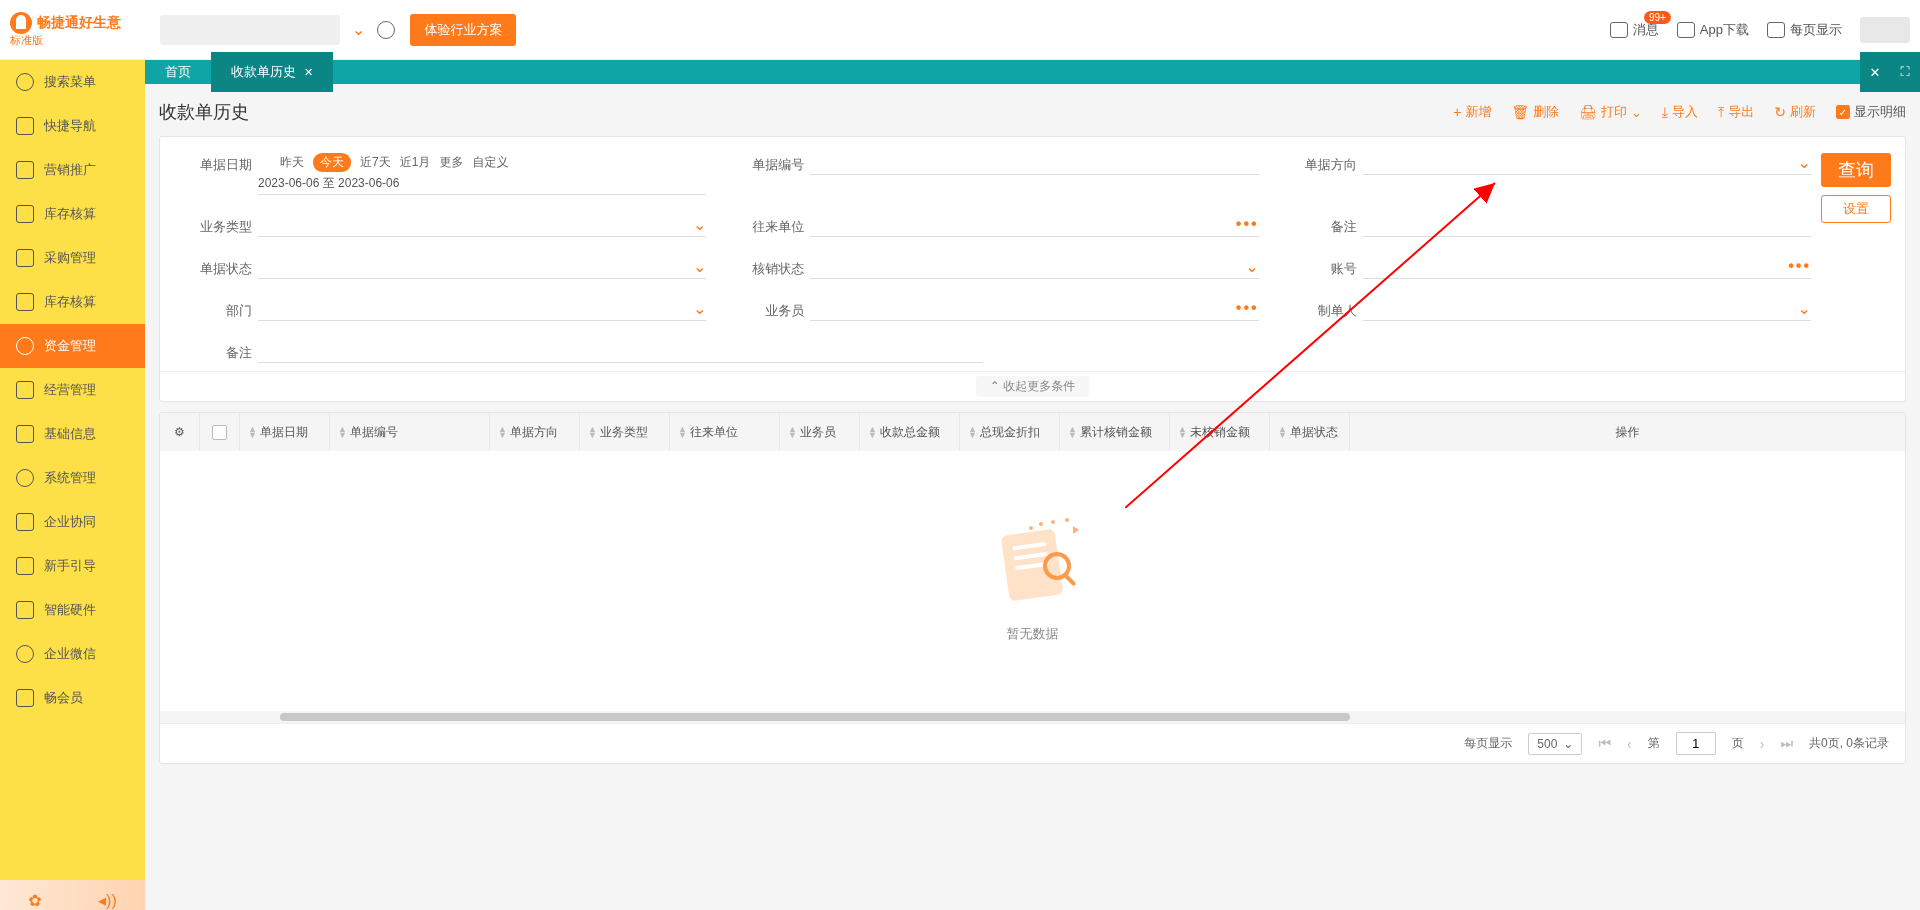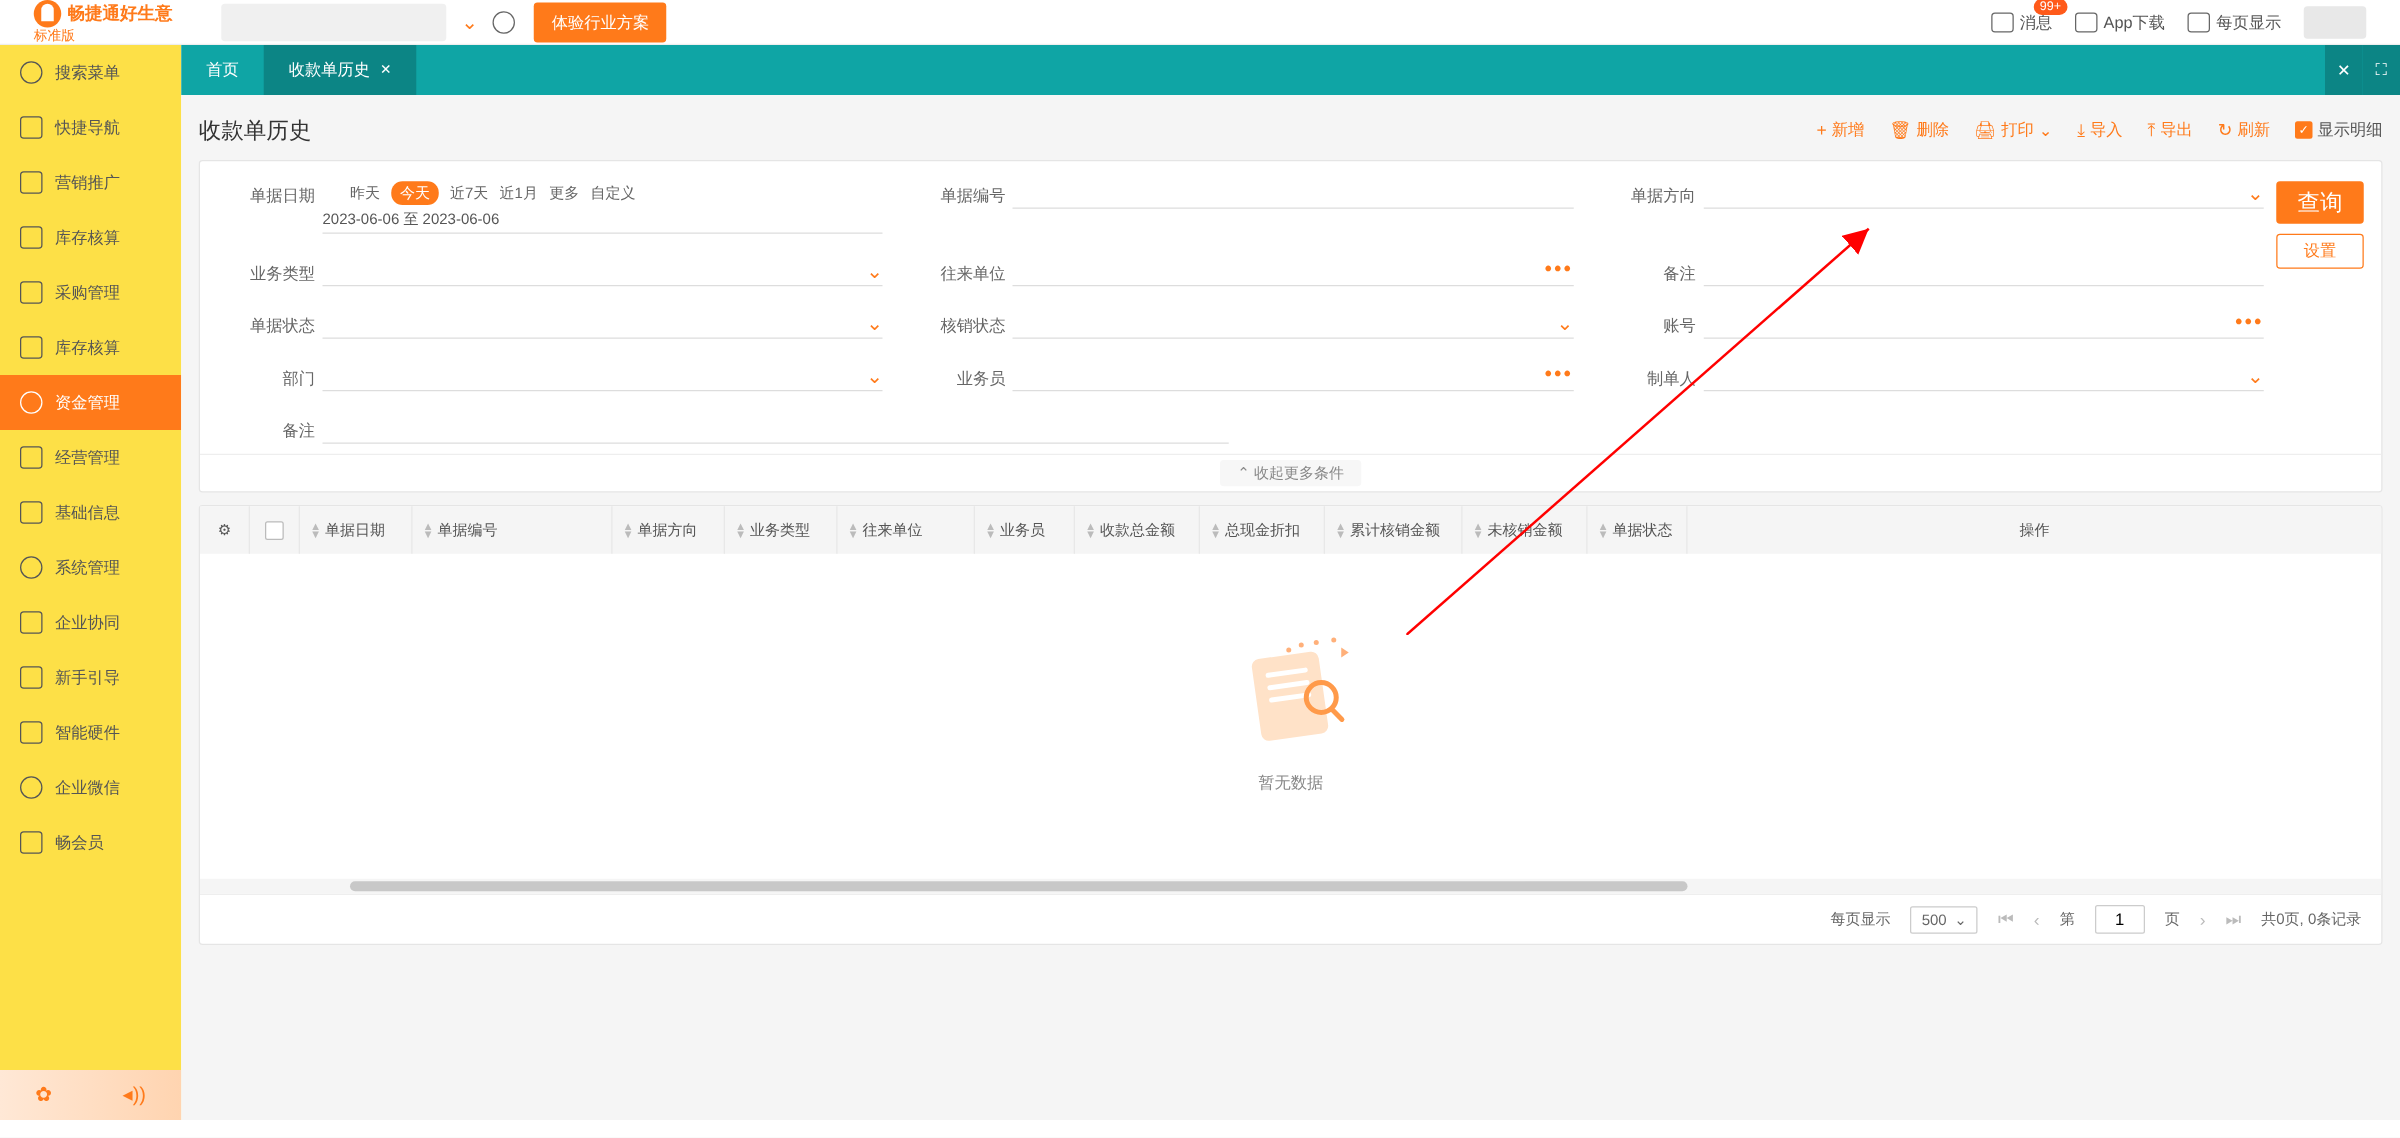--- a/index.html
+++ b/index.html
@@ -1,19 +1,19 @@
 <!DOCTYPE html>
 <html><head>
 <meta charset="utf-8">
 <style>
 * { box-sizing: border-box; margin: 0; padding: 0; }
 body { font-family: "Microsoft YaHei", Arial, sans-serif; font-size: 13px; color: #333; background: #fff; overflow: hidden; }
 
 
-.header { height: 36px; display: flex; align-items: center; padding: 0 27px; border-bottom: 1px solid #eee; }
+.header { height: 60px; display: flex; align-items: center; padding: 0 10px; border-bottom: 1px solid #eee; }
 .logo-area { display: flex; flex-direction: column; width: 130px; }
 .logo-row { display: flex; align-items: center; gap: 5px; }
 .logo-icon { width: 22px; height: 22px; background: #ff7a1a; border-radius: 50%; position: relative; }
 .logo-icon::before { content: ""; position: absolute; width: 10px; height: 14px; background: #fff; border-radius: 5px 5px 0 0; top: 3px; left: 6px; }
 .logo-text { color: #ff7a1a; font-size: 14px; font-weight: bold; }
 .logo-sub { color: #ff7a1a; font-size: 11px; margin-top: -1px; }
 .org-box { width: 180px; height: 30px; background: #f0f0f0; border-radius: 3px; margin-left: 20px; }
 .chevron-orange { color: #ff7a1a; margin: 0 12px; font-size: 16px; }
 .gear-top { width: 18px; height: 18px; border: 1.5px solid #666; border-radius: 50%; position: relative; margin-right: 15px; }
 .btn-orange-fill { background: #ff7a1a; color: #fff; border: none; padding: 7px 14px; border-radius: 3px; cursor: pointer; font-size: 13px; }
@@ -29,21 +29,21 @@
 .nav-list { flex: 1; overflow-y: auto; }
 .nav-item { display: flex; align-items: center; gap: 10px; padding: 13px 16px; color: #555; cursor: pointer; }
 .nav-item.active { background: #ff7a1a; color: #fff; }
 .nav-icon { width: 18px; height: 18px; border: 1.5px solid currentColor; border-radius: 3px; flex-shrink: 0; }
 .nav-icon.circle { border-radius: 50%; }
 .sidebar-footer { height: 40px; background: linear-gradient(to right, #ffe8d6, #ffd4b0); display: flex; align-items: center; justify-content: space-around; }
 .ft-icon { color: #ff7a1a; font-size: 16px; }
 
 
 .main { flex: 1; display: flex; flex-direction: column; background: #f5f5f5; min-width: 0; }
-.tabs-bar { height: 40px; background: #0fa5a5; display: flex; align-items: center; }
+.tabs-bar { height: 24px; background: #0fa5a5; display: flex; align-items: center; }
 .tab { padding: 0 20px; height: 40px; line-height: 40px; color: #fff; cursor: pointer; display: flex; align-items: center; gap: 8px; }
 .tab.active { background: #0c8585; }
 .tab-close { font-size: 11px; }
 .tabs-right { margin-left: auto; display: flex; }
 .tab-btn { width: 30px; height: 40px; display: flex; align-items: center; justify-content: center; color: #fff; cursor: pointer; background: #0c8585; }
 
 .content { flex: 1; padding: 10px 14px; overflow: auto; }
 .page-header { display: flex; align-items: center; padding: 6px 0 12px; }
 .page-title { font-size: 18px; color: #333; }
 .toolbar { margin-left: auto; display: flex; gap: 20px; align-items: center; }

